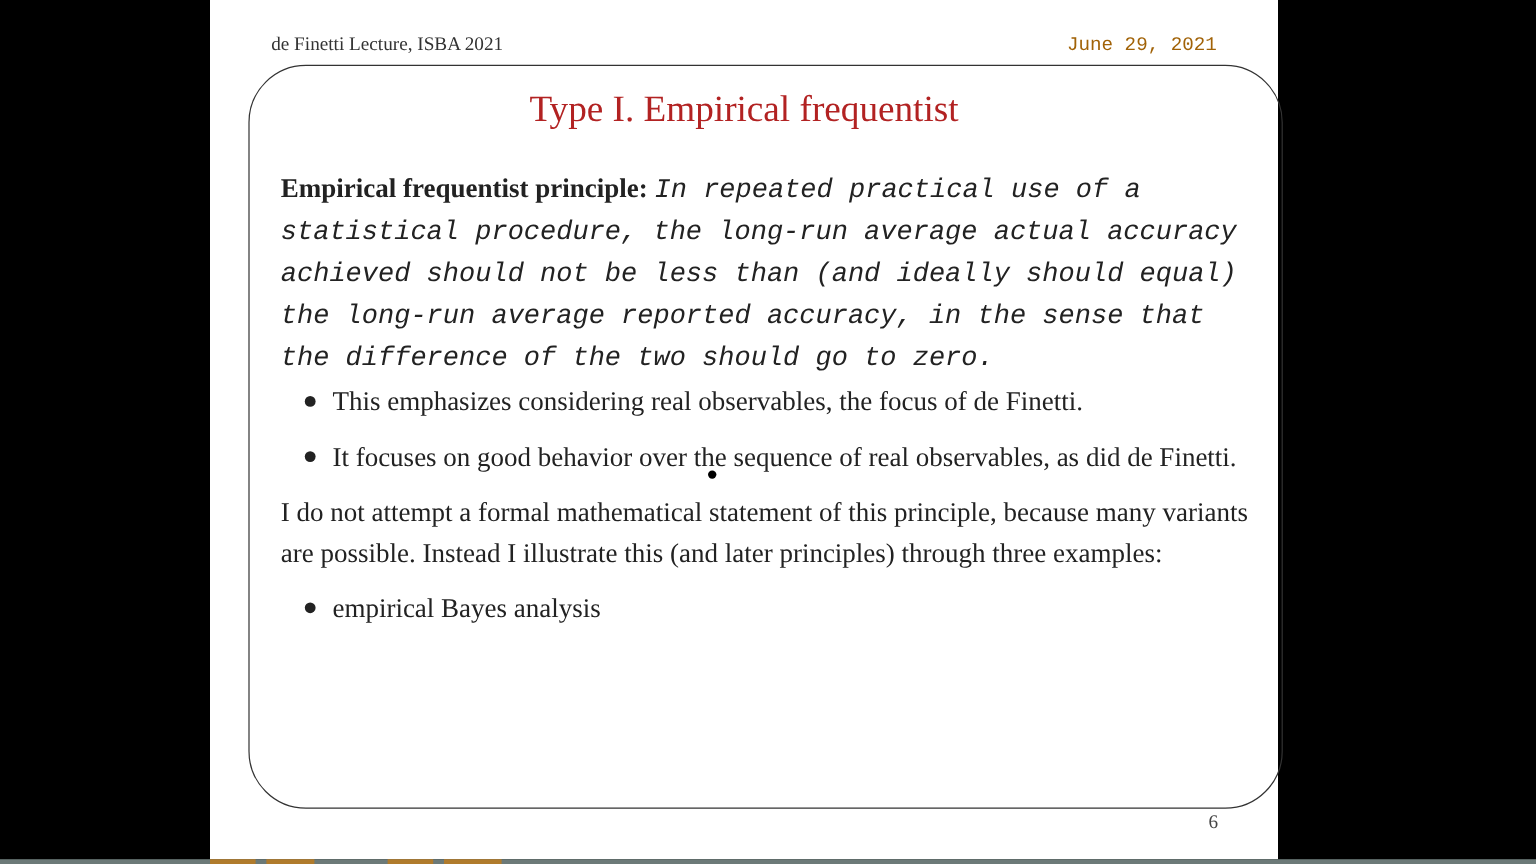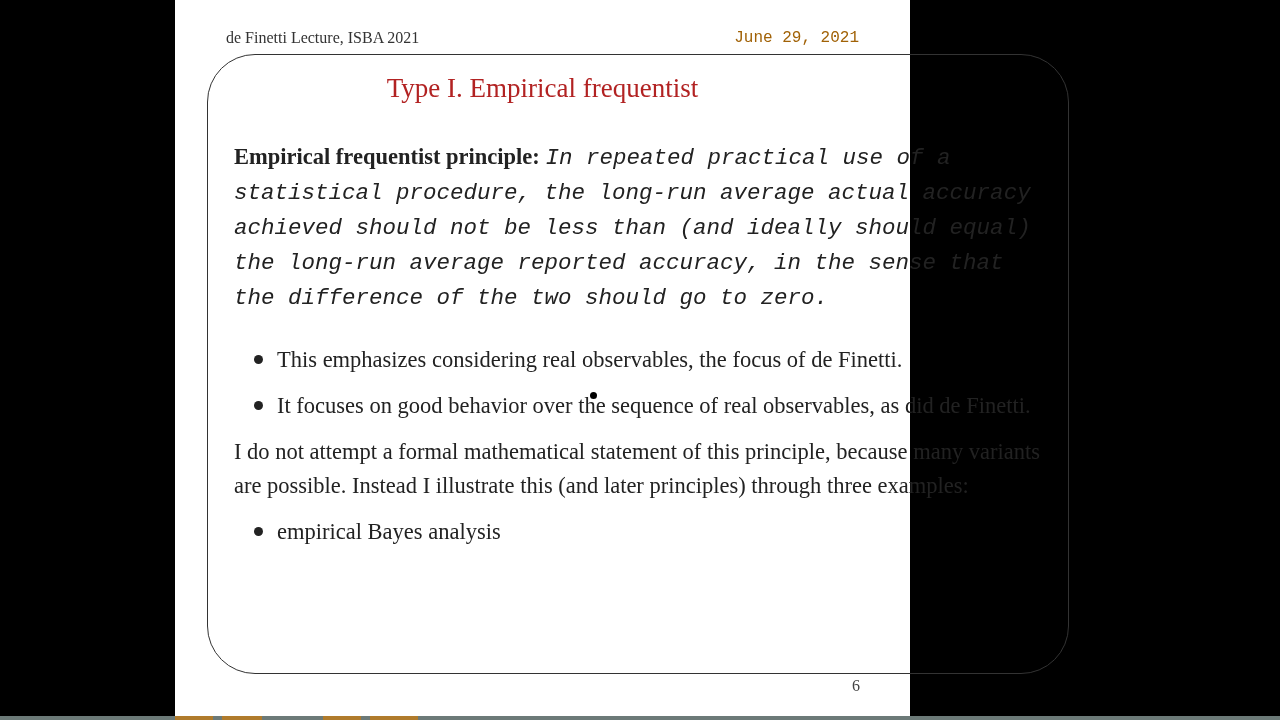--- a/index.html
+++ b/index.html
@@ -7,21 +7,21 @@
       padding: 0;
       width: 1280px;
       height: 720px;
       background: #000000;
       overflow: hidden;
     }
     .slide {
       position: absolute;
       left: 175px;
       top: 0;
-      width: 735px;
+      width: 890px;
       height: 716px;
       background: #ffffff;
       font-family: "DejaVu Serif", "Liberation Serif", serif;
       color: #222222;
     }
     .header-left {
       position: absolute;
       left: 51px;
       top: 29px;
       font-size: 16px;
@@ -45,21 +45,21 @@
       border: 1.5px solid #333;
       border-radius: 48px;
       box-sizing: border-box;
     }
     .title {
       position: absolute;
       left: 0;
       right: 0;
       top: 73px;
       text-align: center;
-      font-size: 27px;
+      font-size: 31px;
       font-family: "Liberation Serif", "DejaVu Serif", serif;
       color: #b22222;
     }
     .content {
       position: absolute;
       left: 59px;
       top: 140px;
       width: 820px;
       font-family: "Liberation Serif", "DejaVu Serif", serif;
       font-size: 22.5px;
@@ -79,21 +79,21 @@
     }
     ul.bullets li .dot {
       position: absolute;
       left: 20px;
       top: 12px;
       width: 9px;
       height: 9px;
       border-radius: 50%;
       background: #222;
     }
-    .b1 { margin-top: 28px; }
+    .b1 { margin-top: 3px; }
     .b2 { margin-top: 12px; }
     .para2 { margin-top: 12px; }
     .ex li { margin-top: 12px; }
     .page-num {
       position: absolute;
       right: 50px;
       top: 677px;
       font-size: 16px;
       font-family: "Liberation Serif", "DejaVu Serif", serif;
       color: #444;

